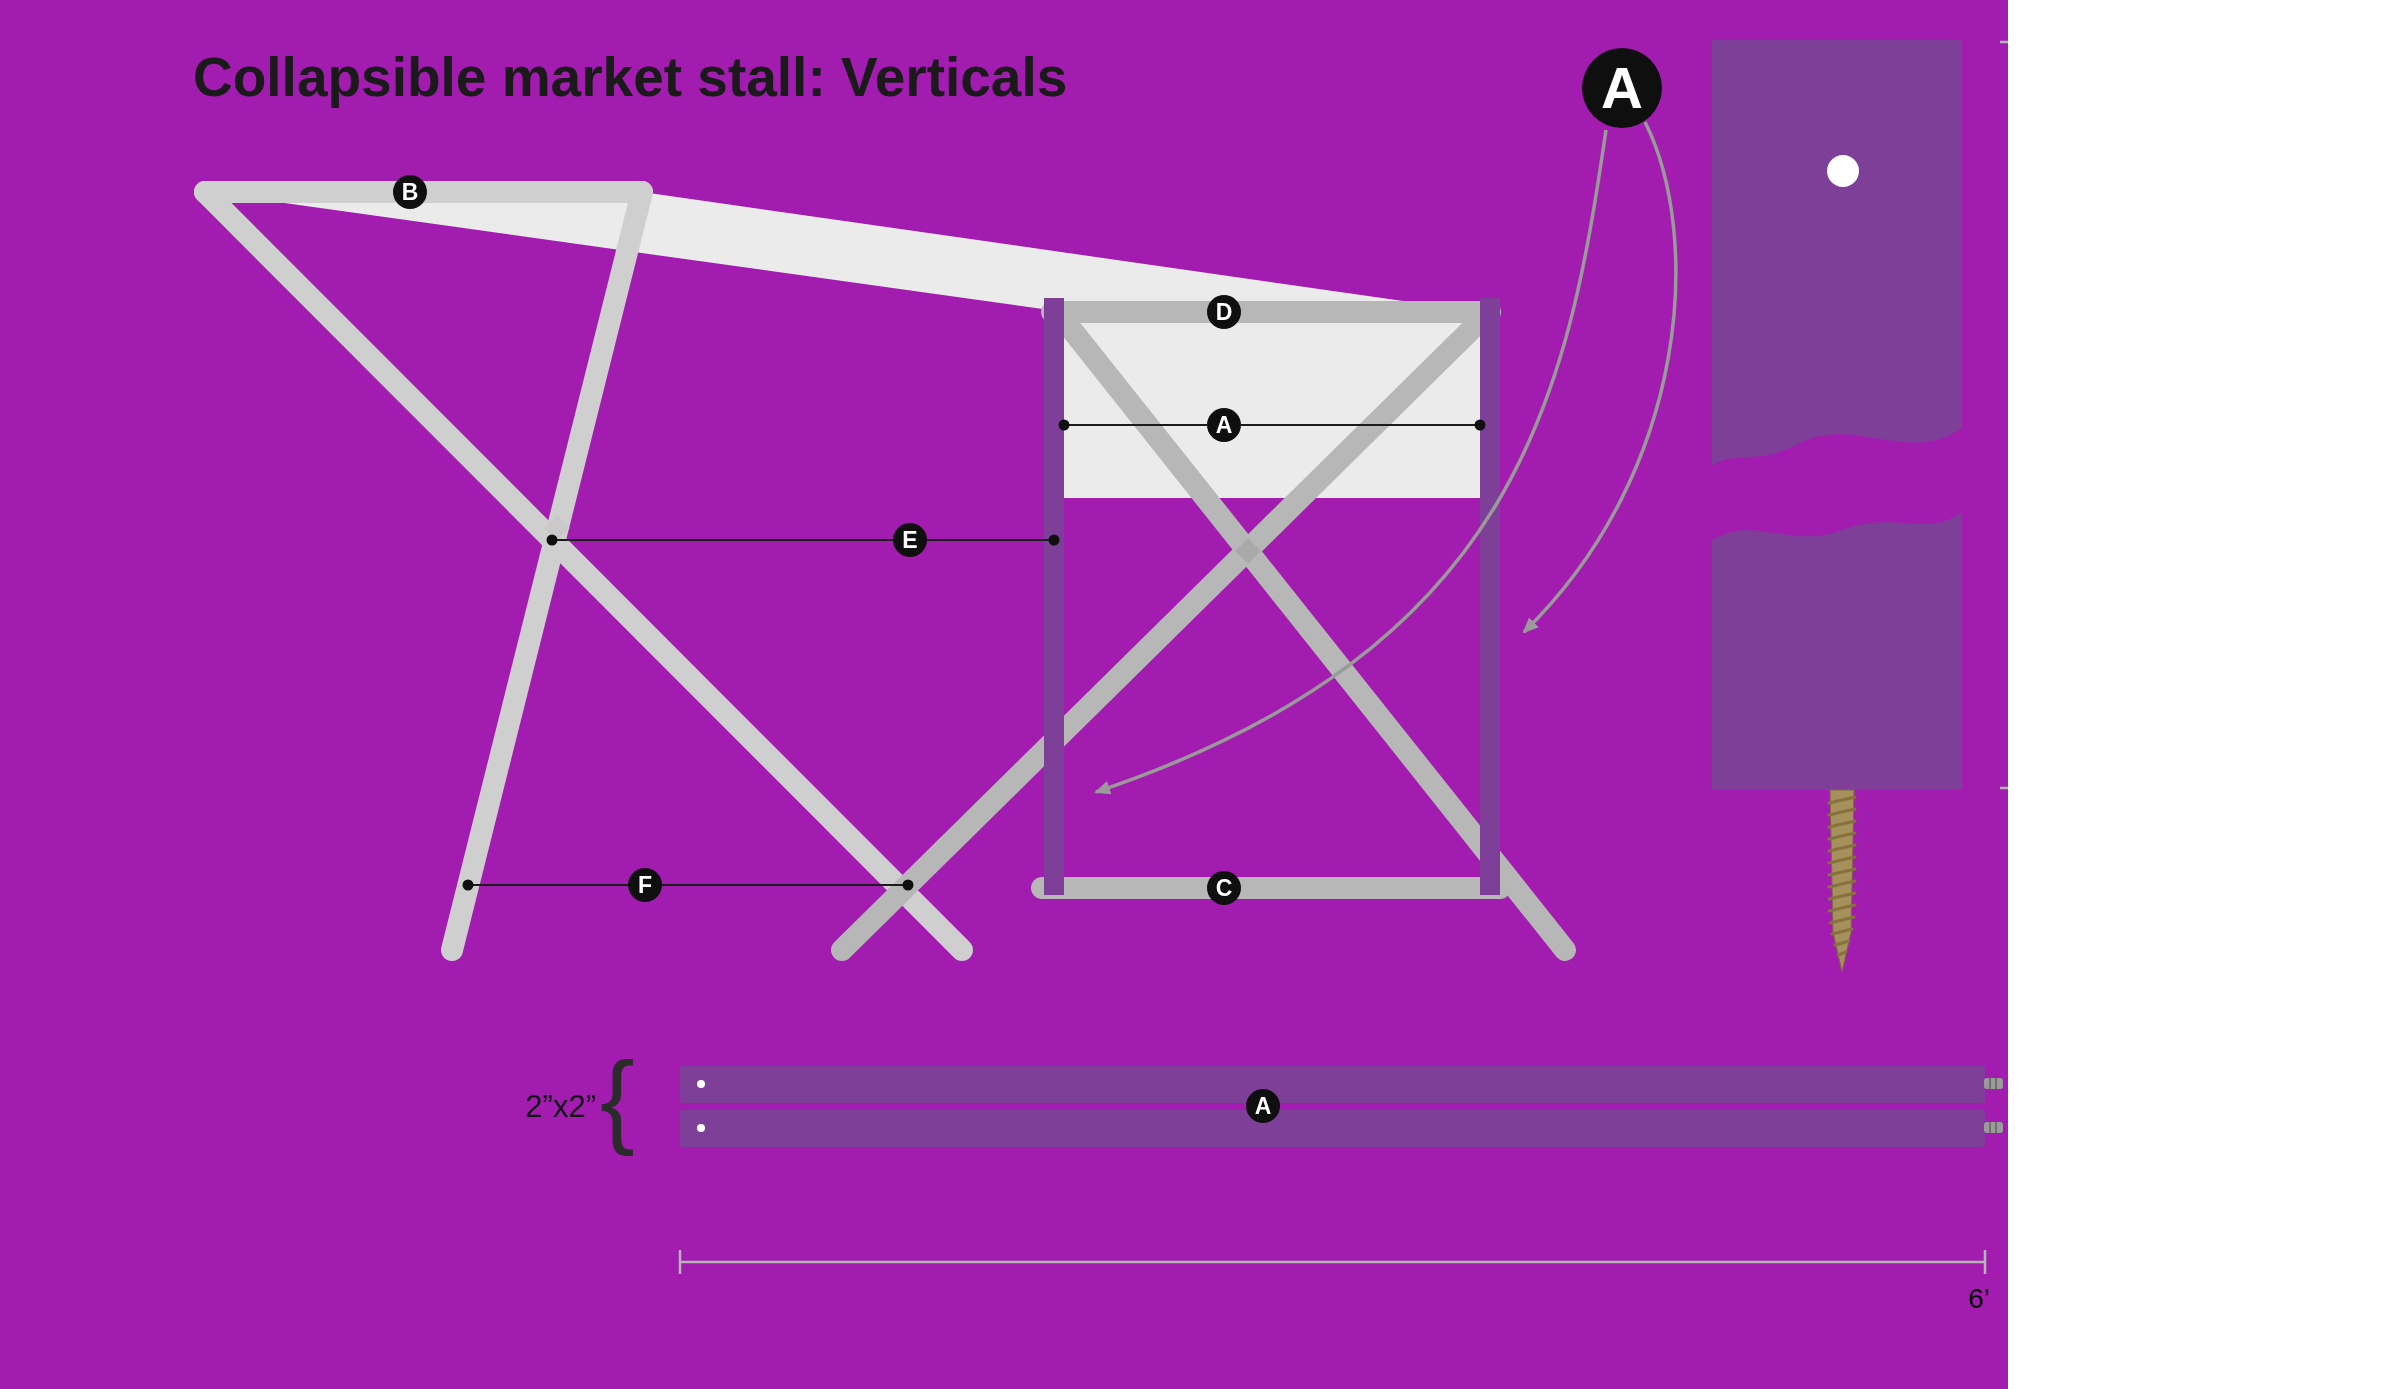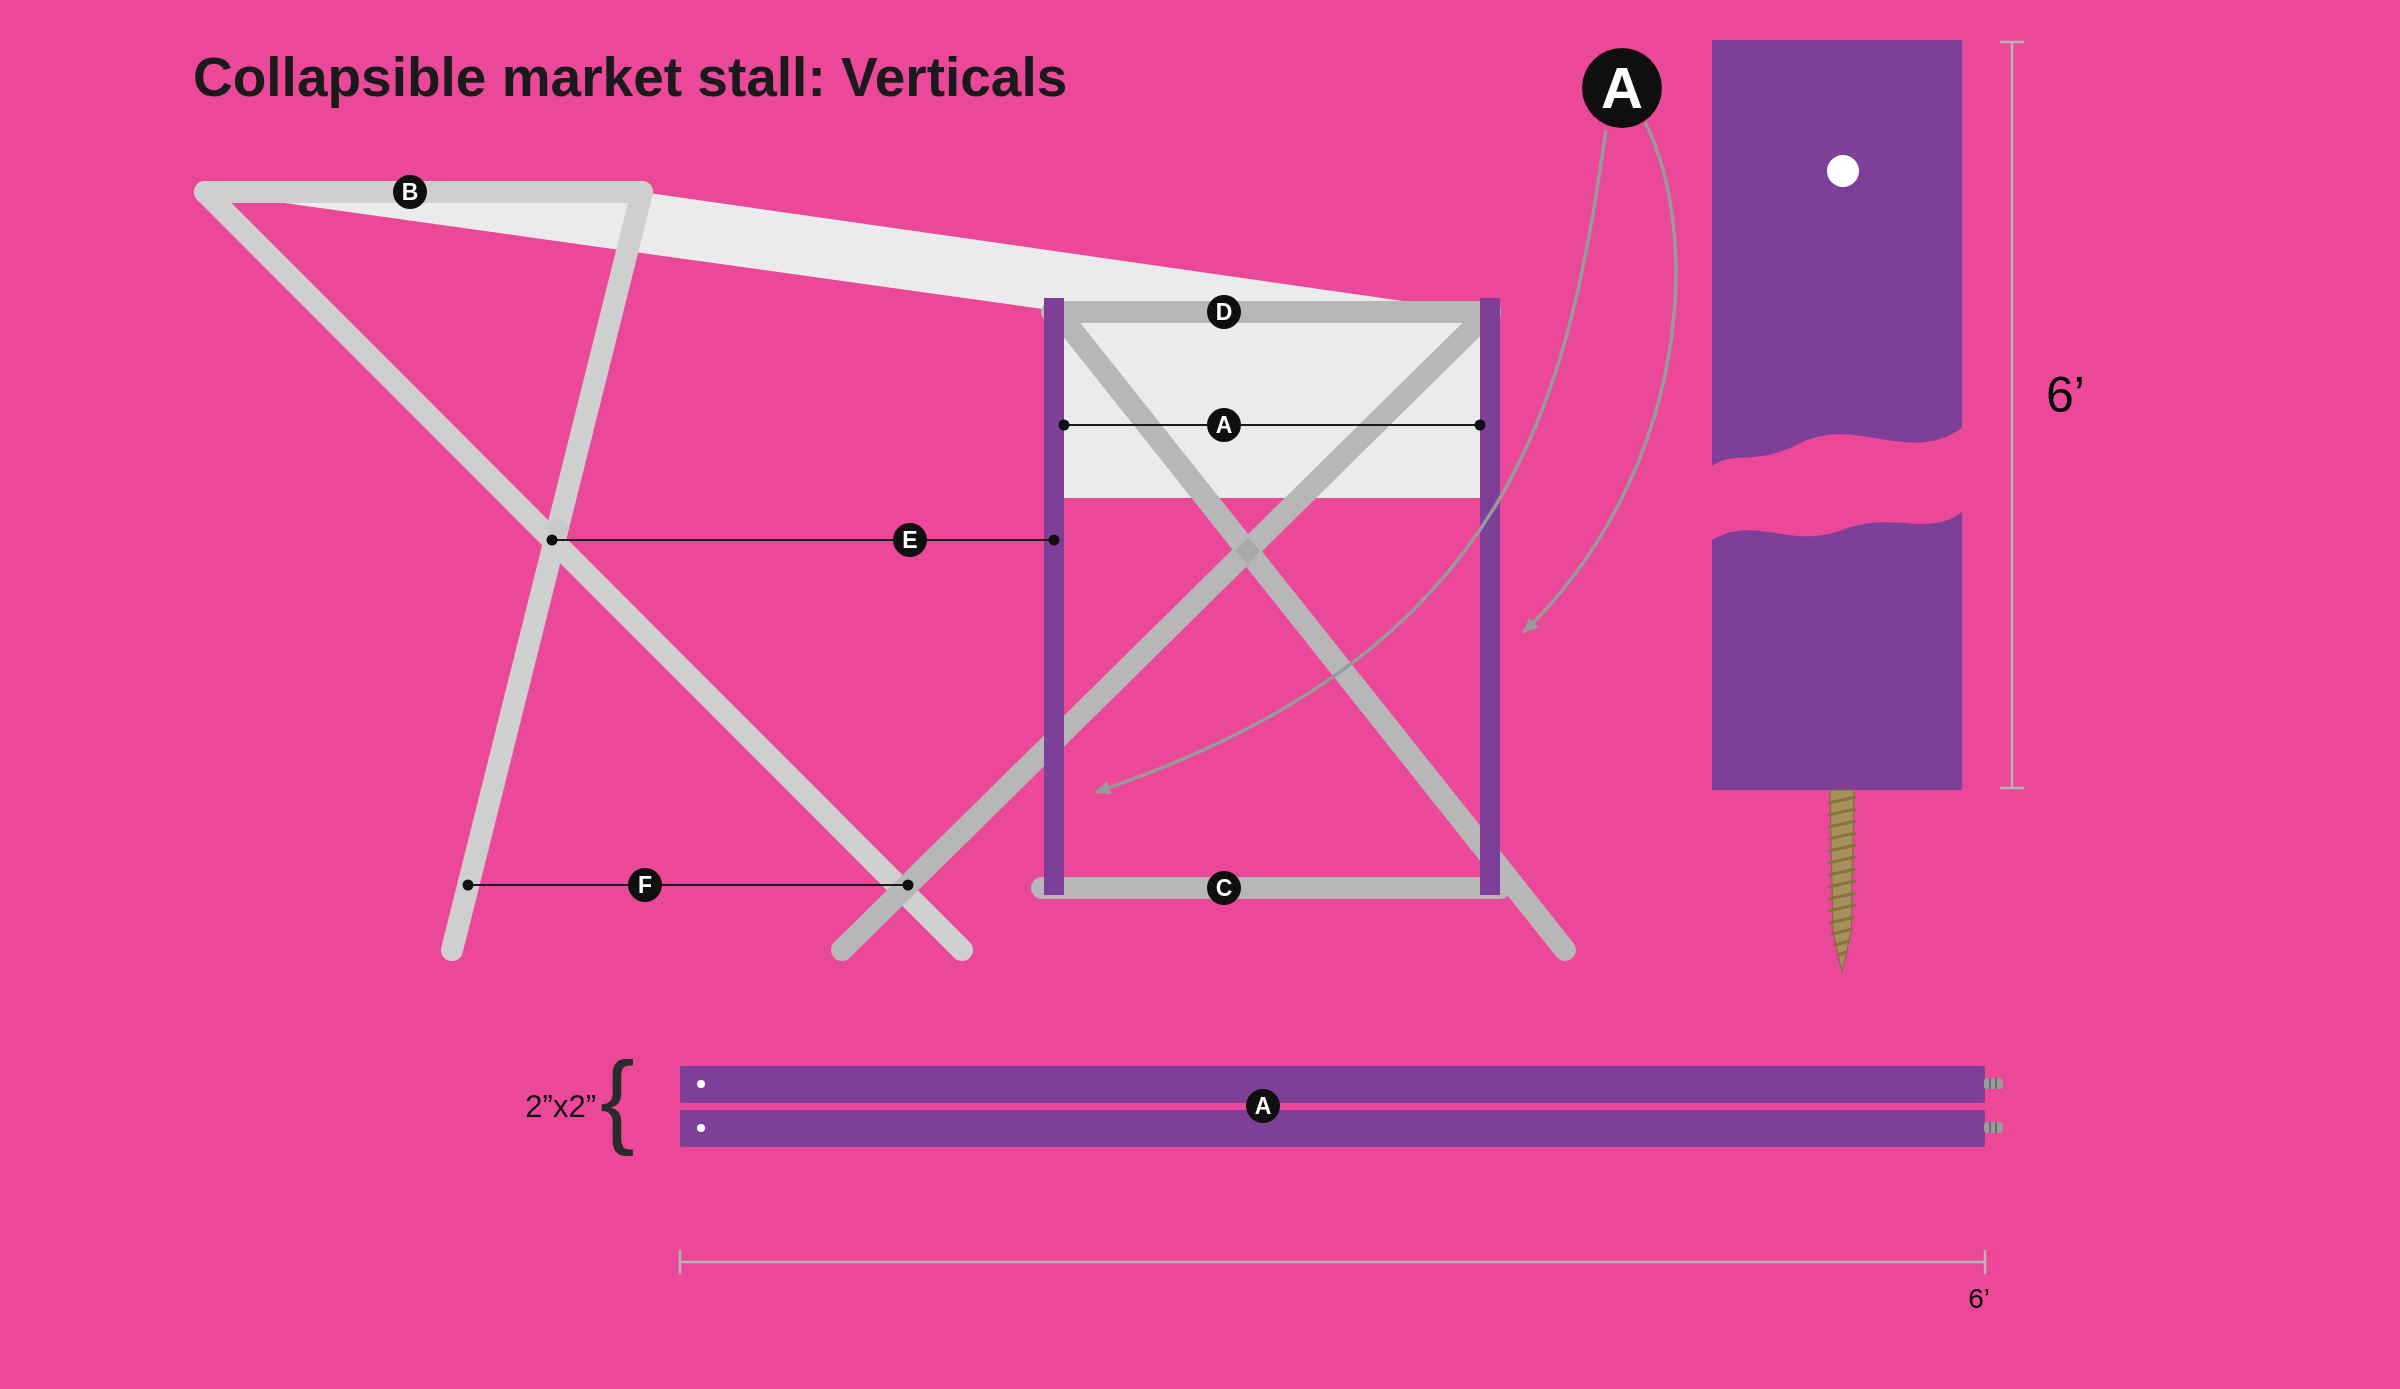--- a/index.html
+++ b/index.html
@@ -1,17 +1,17 @@
 <!DOCTYPE html>
 <html style="--c-purple: #7d3f98; --c-back-gray: #cfcfcf; --c-front-gray: #b7b7b7; --c-shade: #ebebeb; --c-badge-bg: #0f0f0f; --c-arrow-gray: #9a9a9a; --c-dim-gray: #b5b5b5; --c-screw-tan: #a6915c; --c-screw-dark: #86713f; --c-ink: #1a1a1a;"><head>
 <meta charset="utf-8">
 <title>Diagram</title>
 <style>
   html,body{margin:0;padding:0;background:#ffffff;}
-  .stage{position:relative;width:2400px;height:1389px;background:#ec4899;overflow:hidden;font-family:"Liberation Sans",sans-serif;}
+  .stage{position:relative;width:2008px;height:1389px;background:#a21caf;overflow:hidden;font-family:"Liberation Sans",sans-serif;}
   .stage svg{position:absolute;left:0;top:0;}
   text{font-family:"Liberation Sans",sans-serif;}
   .title-text{font-size:55px;font-weight:600;fill:var(--c-ink,#1a1a1a);}
   .shade{fill:var(--c-shade,#ebebeb);}
   .leg-back{stroke:var(--c-back-gray,#cfcfcf);stroke-width:22;stroke-linecap:round;}
   .leg-front{stroke:var(--c-front-gray,#b7b7b7);stroke-width:22;stroke-linecap:round;}
   .pivot-back{fill:#c9c9c9;}
   .pivot-front{fill:#a9a9a9;}
   .post{fill:var(--c-purple,#7d3f98);}
   .mline{stroke:#1b1b1b;stroke-width:2;}

